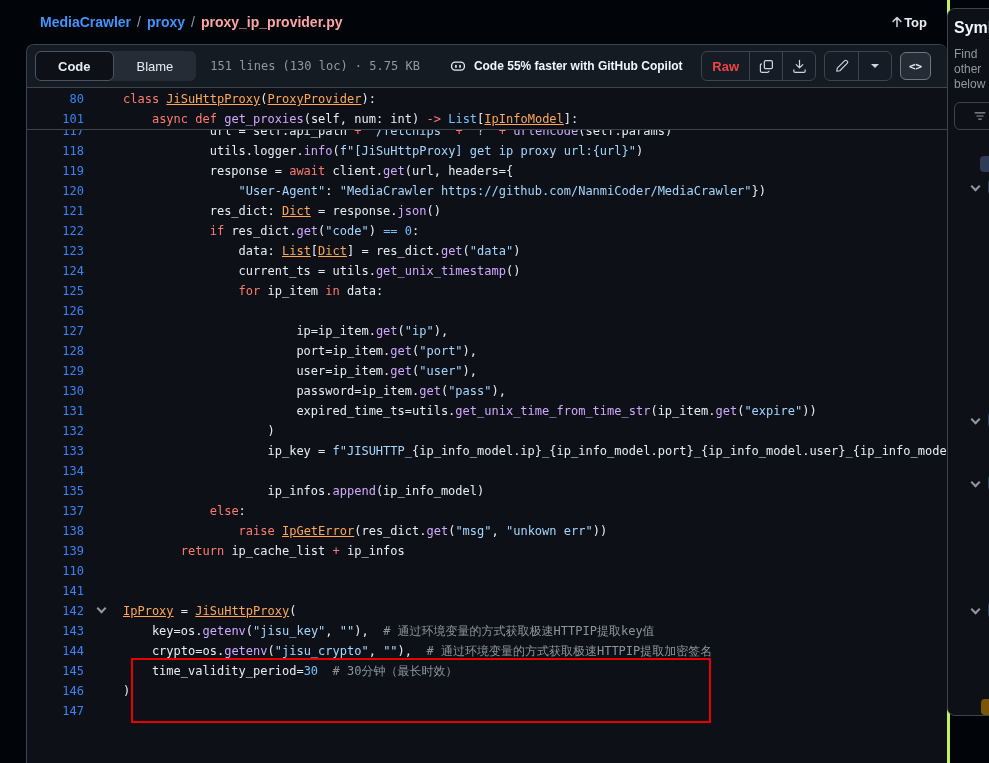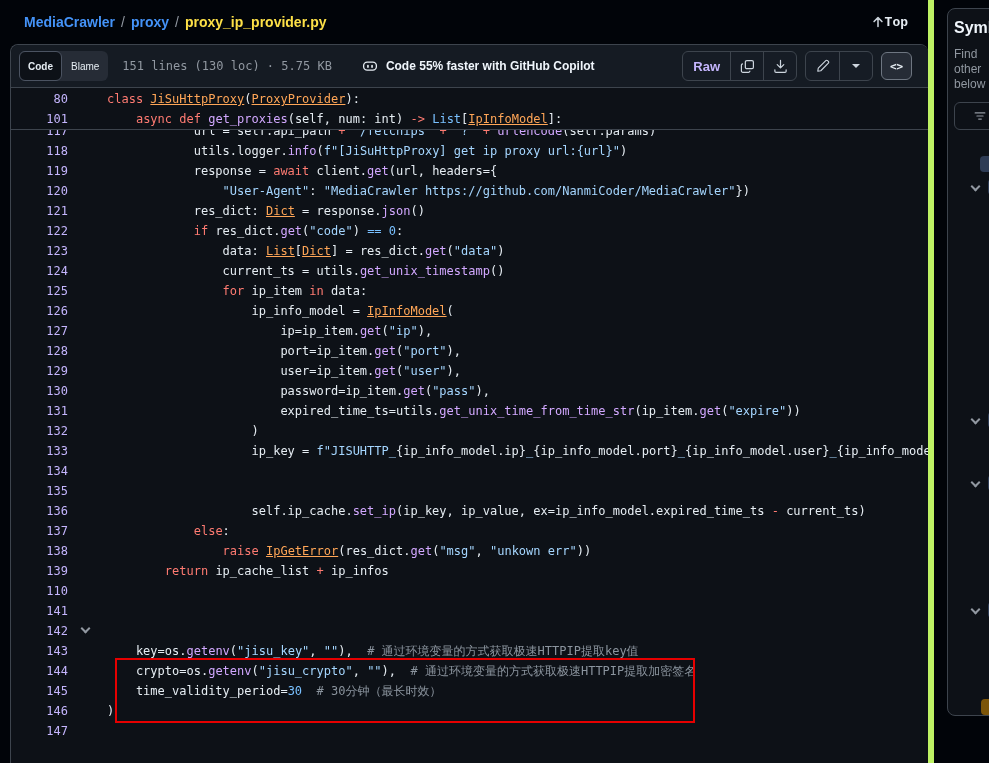--- a/index.html
+++ b/index.html
@@ -1,66 +1,66 @@
 <!DOCTYPE html>
 <html><head>
 <meta charset="utf-8">
 <style>
   * { margin:0; padding:0; box-sizing:border-box; }
   html,body { width:989px; height:763px; overflow:hidden; background:#010409;
     font-family:"Liberation Sans", sans-serif; color:#e6edf3; }
 
   
-  .left-col { position:absolute; left:0; top:0; width:934px; height:763px;
-    background:#010409; border-right:6px solid #bef264; }
+  .left-col { position:absolute; left:16px; top:0; width:934px; height:763px;
+    background:#010409; border-right:3px solid #bef264; }
 
   .crumb-bar { height:44px; display:flex; align-items:center; padding:0 20px 0 24px; }
   .crumbs { display:flex; align-items:center; gap:6px; font-size:14px; }
   .crumb-link { color:#4493f8; font-weight:600; text-decoration:none; cursor:pointer; }
   .crumb-sep { color:#9198a1; }
-  .crumb-file { color:#fde047; font-weight:700; }
+  .crumb-file { color:#fca5a5; font-weight:700; }
   .top-link { margin-left:auto; display:flex; align-items:center; gap:0;
-    color:#e6edf3; font-size:13px; font-weight:600; cursor:pointer;font-family:Liberation Mono, monospace; }
+    color:#e6edf3; font-size:13px; font-weight:600; cursor:pointer; }
   .top-link svg { stroke:#c9d1d9; }
 
   .file-box { position:absolute; left:10px; top:44px; right:0; bottom:0;
     background:#0d1117; border:1px solid #3d444d; border-right:none; border-bottom:none;
     border-radius:8px 8px 0 0; }
 
   
   .toolbar { height:43px; background:#151b23; border-bottom:1px solid #3d444d;
     border-radius:8px 8px 0 0; display:flex; align-items:center; padding:0 16px 0 8px; }
   .seg { display:flex; background:#262c36; border-radius:6px; }
-  .seg-btn { height:30px; display:flex; align-items:center; padding:0 8px;
-    font-size:10px; color:#e6edf3; border:1px solid transparent; border-radius:6px; cursor:pointer; }
+  .seg-btn { height:30px; display:flex; align-items:center; padding:0 22px;
+    font-size:13px; color:#e6edf3; border:1px solid transparent; border-radius:6px; cursor:pointer; }
   .seg-btn.active { background:#0d1117; border-color:#4b5361; font-weight:700; }
   .file-info { margin-left:14px; font-family:"DejaVu Sans Mono","Liberation Mono",monospace;
     font-size:12px; color:#9198a1; }
   .copilot { margin-left:30px; display:flex; align-items:center; gap:8px;
     font-size:12px; font-weight:700; color:#f0f6fc; cursor:pointer; }
   .actions { margin-left:auto; display:flex; align-items:center; gap:8px; }
   .btn-group { display:flex; border:1px solid #3d444d; border-radius:6px; overflow:hidden; background:#161c25; }
   .gbtn { height:28px; display:flex; align-items:center; justify-content:center;
-    padding:0 10px; font-size:13px; font-weight:600; color:#c4b5fd; cursor:pointer; }
+    padding:0 10px; font-size:13px; font-weight:600; color:#ef4444; cursor:pointer; }
   .gbtn + .gbtn { border-left:1px solid #3d444d; }
   .gbtn.icon { width:33px; padding:0; }
   .sq-btn { width:31px; height:28px; display:flex; align-items:center; justify-content:center;
     background:#262c36; border:1px solid #6e7681; border-radius:6px; cursor:pointer;
     font-family:"DejaVu Sans Mono",monospace; font-size:11px; font-weight:700; color:#e6edf3; }
   .caret { width:0; height:0; border-left:4px solid transparent; border-right:4px solid transparent;
     border-top:4px solid #cdd5de; }
 
   
   .code-area { position:absolute; left:0; right:0; top:44px; bottom:0; overflow:hidden; background:#0d1117; }
   .code-body { padding-top:12px; }
   .sticky-block { position:absolute; left:0; right:0; top:0; z-index:2;
     background:#0d1117; border-bottom:1px solid #3d444d; }
   .crow { height:20px; display:flex; align-items:center; }
   .ln { width:57px; flex:none; text-align:right; font-family:"DejaVu Sans Mono","Liberation Mono",monospace;
-    font-size:12px; color:#c4b5fd; cursor:pointer; }
+    font-size:12px; color:#3b82f6; cursor:pointer; }
   .gut { width:39px; flex:none; position:relative; height:20px; }
   .src { flex:1; white-space:pre; font-family:"DejaVu Sans Mono","Liberation Mono",monospace;
     font-size:12px; line-height:20px; color:#e6edf3; overflow:hidden; }
   .tk-k { color:#ff7b72;text-align:right; } .tk-o { color:#ffa657;text-decoration:underline; } .tk-p { color:#d2a8ff; }
   .tk-s { color:#a5d6ff; } .tk-b { color:#79c0ff; } .tk-c { color:#8b949e; } .tk-w { color:#e6edf3; }
 
   .chev { display:inline-block; width:7px; height:7px;
     border-right:2px solid #9198a1; border-bottom:2px solid #9198a1; transform:rotate(45deg); }
   .fold-chev { position:absolute; left:14px; top:4px; cursor:pointer; }
 
@@ -197,21 +197,20 @@
             <code class="src"><span class="tk-w">                current_ts = utils.</span><span class="tk-p">get_unix_timestamp</span><span class="tk-w">()</span></code>
           </div>
           <div class="crow">
             <span class="ln">125</span>
             <span class="gut"></span>
             <code class="src"><span class="tk-w">                </span><span class="tk-k">for</span><span class="tk-w"> ip_item </span><span class="tk-k">in</span><span class="tk-w"> data:</span></code>
           </div>
           <div class="crow">
             <span class="ln">126</span>
             <span class="gut"></span>
-            <code class="src"><span class="tk-w">                    ip_info_model = </span><span class="tk-o">IpInfoModel</span><span class="tk-w">(</span></code>
           </div>
           <div class="crow">
             <span class="ln">127</span>
             <span class="gut"></span>
             <code class="src"><span class="tk-w">                        ip=ip_item.</span><span class="tk-p">get</span><span class="tk-w">(</span><span class="tk-s">"ip"</span><span class="tk-w">),</span></code>
           </div>
           <div class="crow">
             <span class="ln">128</span>
             <span class="gut"></span>
             <code class="src"><span class="tk-w">                        port=ip_item.</span><span class="tk-p">get</span><span class="tk-w">(</span><span class="tk-s">"port"</span><span class="tk-w">),</span></code>
@@ -241,25 +240,21 @@
             <span class="gut"></span>
             <code class="src"><span class="tk-w">                    ip_key = </span><span class="tk-s">f"JISUHTTP_</span><span class="tk-w">{ip_info_model.ip}</span><span class="tk-s">_</span><span class="tk-w">{ip_info_model.port}</span><span class="tk-s">_</span><span class="tk-w">{ip_info_model.user}</span><span class="tk-s">_</span><span class="tk-w">{ip_info_model</span></code>
           </div>
           <div class="crow">
             <span class="ln">134</span>
             <span class="gut"></span>
           </div>
           <div class="crow">
             <span class="ln">135</span>
             <span class="gut"></span>
-          </div>
-          <div class="crow">
-            <span class="ln">136</span>
-            <span class="gut"></span>
-            <code class="src"><span class="tk-w">                    self.ip_cache.</span><span class="tk-p">set_ip</span><span class="tk-w">(ip_key, ip_value, ex=ip_info_model.expired_time_ts </span><span class="tk-k">-</span><span class="tk-w"> current_ts)</span></code>
+            <code class="src"><span class="tk-w">                    ip_infos.</span><span class="tk-p">append</span><span class="tk-w">(ip_info_model)</span></code>
           </div>
           <div class="crow">
             <span class="ln">137</span>
             <span class="gut"></span>
             <code class="src"><span class="tk-w">            </span><span class="tk-k">else</span><span class="tk-w">:</span></code>
           </div>
           <div class="crow">
             <span class="ln">138</span>
             <span class="gut"></span>
             <code class="src"><span class="tk-w">                </span><span class="tk-k">raise</span><span class="tk-w"> </span><span class="tk-o">IpGetError</span><span class="tk-w">(res_dict.</span><span class="tk-p">get</span><span class="tk-w">(</span><span class="tk-s">"msg"</span><span class="tk-w">, </span><span class="tk-s">"unkown err"</span><span class="tk-w">))</span></code>
@@ -277,20 +272,21 @@
           <div class="crow">
             <span class="ln">141</span>
             <span class="gut"></span>
             <code class="src"></code>
           </div>
           <div class="crow">
             <span class="ln">142</span>
             <span class="gut">
               <span class="chev fold-chev"></span>
             </span>
+            <code class="src"><span class="tk-o">IpProxy</span><span class="tk-w"> = </span><span class="tk-o">JiSuHttpProxy</span><span class="tk-w">(</span></code>
           </div>
           <div class="crow">
             <span class="ln">143</span>
             <span class="gut"></span>
             <code class="src"><span class="tk-w">    key=os.</span><span class="tk-p">getenv</span><span class="tk-w">(</span><span class="tk-s">"jisu_key"</span><span class="tk-w">, </span><span class="tk-s">""</span><span class="tk-w">),  </span><span class="tk-c"># 通过环境变量的方式获取极速HTTPIP提取key值</span></code>
           </div>
           <div class="crow">
             <span class="ln">144</span>
             <span class="gut"></span>
             <code class="src"><span class="tk-w">    crypto=os.</span><span class="tk-p">getenv</span><span class="tk-w">(</span><span class="tk-s">"jisu_crypto"</span><span class="tk-w">, </span><span class="tk-s">""</span><span class="tk-w">),  </span><span class="tk-c"># 通过环境变量的方式获取极速HTTPIP提取加密签名</span></code>

